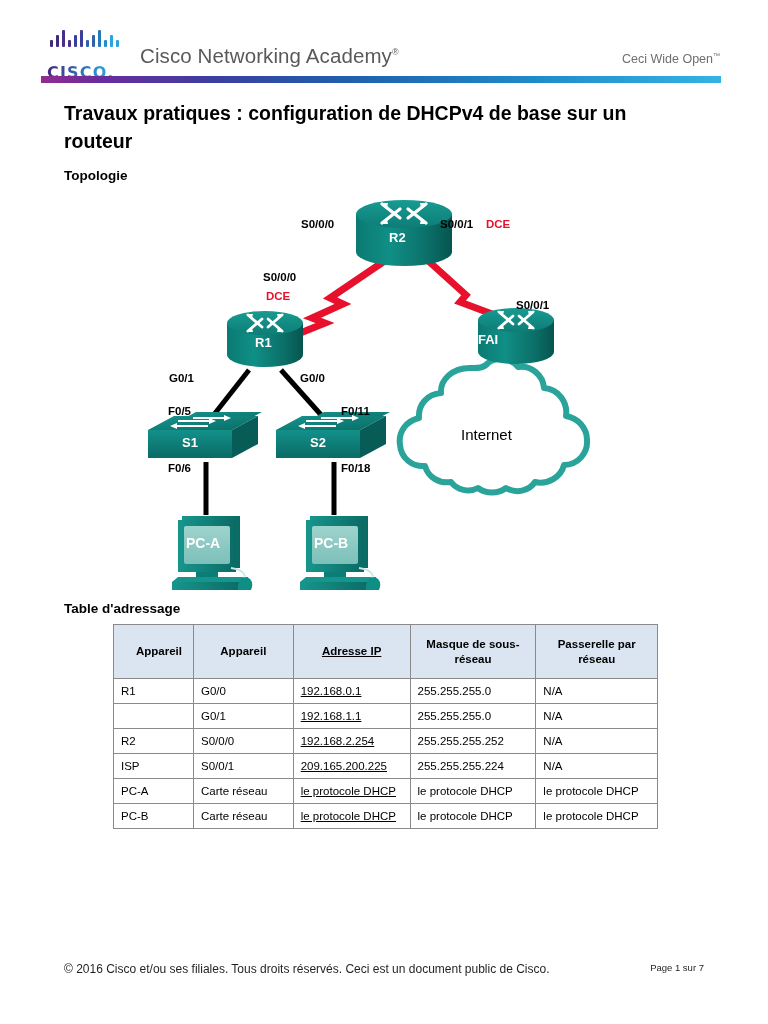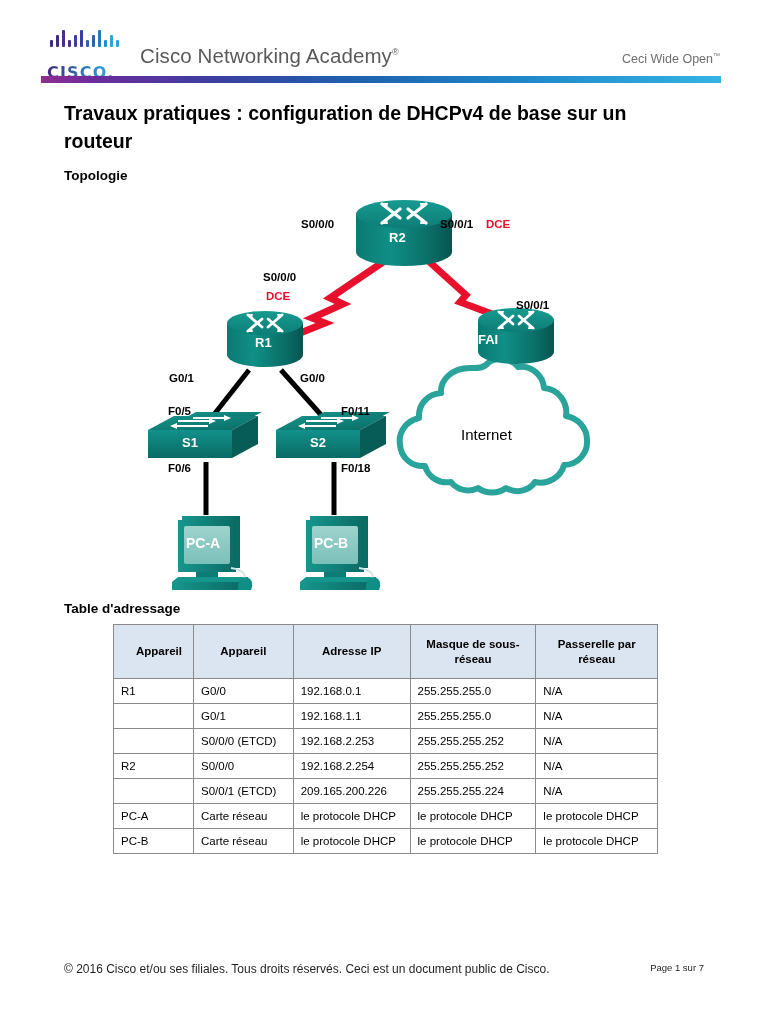--- a/index.html
+++ b/index.html
@@ -85,21 +85,21 @@
     padding:5px 7px;
     text-align:left;
     vertical-align:middle;
     height:25px;
   }
   .addr-table thead th {
     background:#dbe5f1; font-weight:bold; text-align:center;
     height:54px; line-height:1.3; font-size:11.5px;
   }
   .addr-table thead th.lefty { text-align:left;padding-left:22px; }
-  .c0 { width:80px; } .c1 { width:100px; } .c2 { width:117px; }
+  .c0 { width:80px; } .c1 { width:100px; } .c2 { width:117px;text-decoration:underline; }
   .c3 { width:126px;margin-top:8px; } .c4 { width:122px; }
 
   
   .footer { position:absolute; left:64px; top:962px; width:640px; height:16px; }
   .footer-left {
     position:absolute; left:0; top:0; font-size:12px; color:#231f20;
     font-family:"Liberation Sans", sans-serif;
   }
   .footer-right {
     position:absolute; right:0; top:0; font-size:9.5px; color:#231f20;
@@ -366,37 +366,30 @@
         <td class="c4">N/A</td>
       </tr>
       <tr>
         <td class="c0"></td>
         <td class="c1">G0/1</td>
         <td class="c2">192.168.1.1</td>
         <td class="c3">255.255.255.0</td>
         <td class="c4">N/A</td>
       </tr>
       <tr>
-        <td class="c0"></td>
-        <td class="c1">S0/0/0 (ETCD)</td>
-        <td class="c2">192.168.2.253</td>
-        <td class="c3">255.255.255.252</td>
-        <td class="c4">N/A</td>
-      </tr>
-      <tr>
         <td class="c0">R2</td>
         <td class="c1">S0/0/0</td>
         <td class="c2">192.168.2.254</td>
         <td class="c3">255.255.255.252</td>
         <td class="c4">N/A</td>
       </tr>
       <tr>
-        <td class="c0"></td>
-        <td class="c1">S0/0/1 (ETCD)</td>
-        <td class="c2">209.165.200.226</td>
+        <td class="c0">ISP</td>
+        <td class="c1">S0/0/1</td>
+        <td class="c2">209.165.200.225</td>
         <td class="c3">255.255.255.224</td>
         <td class="c4">N/A</td>
       </tr>
       <tr>
         <td class="c0">PC-A</td>
         <td class="c1">Carte réseau</td>
         <td class="c2">le protocole DHCP</td>
         <td class="c3">le protocole DHCP</td>
         <td class="c4">le protocole DHCP</td>
       </tr>

